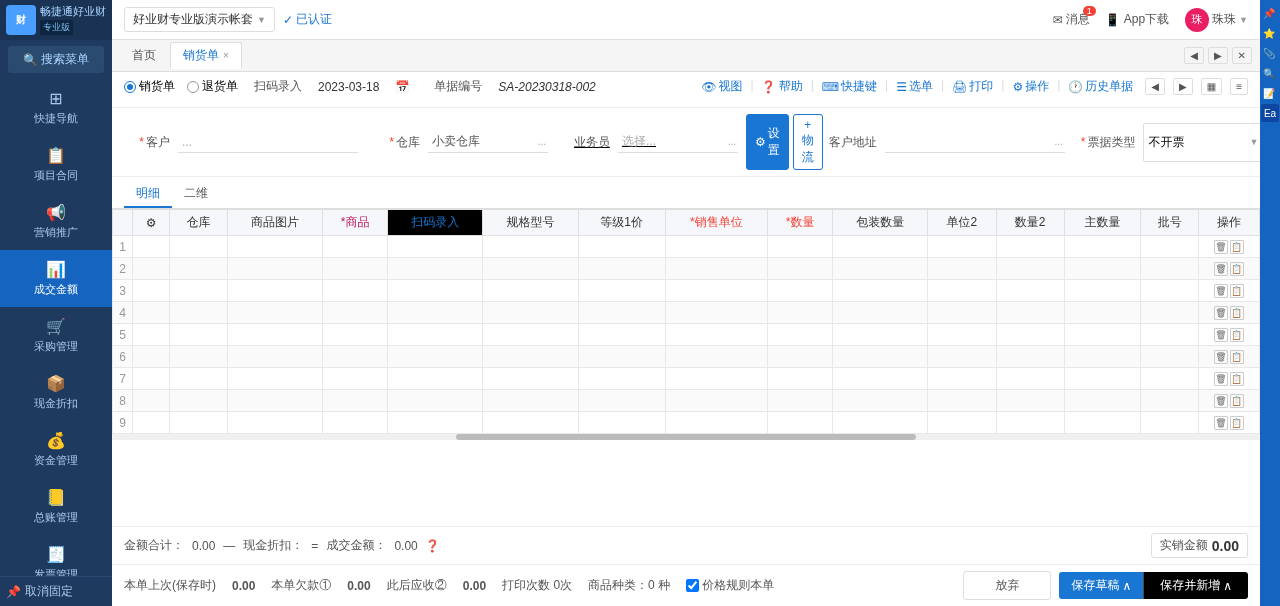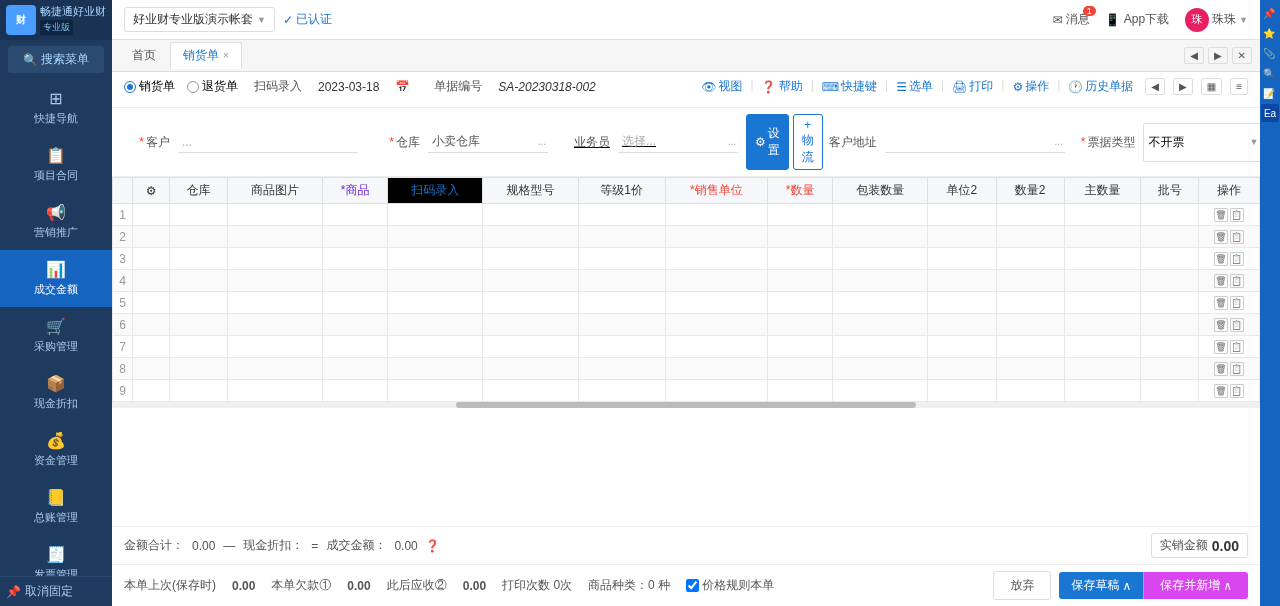--- a/index.html
+++ b/index.html
@@ -89,23 +89,23 @@
 
     
     .footer-summary { padding: 6px 12px; display: flex; align-items: center; gap: 8px; background: white; border-top: 1px solid #eee; font-size: 12px; color: #555; flex-shrink: 0; }
     .footer-summary-right { margin-left: auto; display: flex; align-items: center; gap: 6px; }
     .realized-amount { display: flex; align-items: center; gap: 4px; border: 1px solid #ddd; padding: 3px 8px; border-radius: 3px; }
 
     .footer-bar { padding: 6px 12px; display: flex; align-items: center; background: white; border-top: 1px solid #eee; flex-shrink: 0; }
     .footer-info { display: flex; gap: 16px; font-size: 11px; color: #555; align-items: center; }
     .footer-actions { margin-left: auto; display: flex; gap: 8px; align-items: center; }
     .footer-checkbox { display: flex; align-items: center; gap: 3px; font-size: 11px; color: #555; }
-    .btn-abandon { background: white; border: 1px solid #ddd; padding: 5px 16px; border-radius: 3px; cursor: pointer; font-size: 12px; color: #555; }
+    .btn-abandon { background: white; border: 1px solid #ddd; padding: 5px 31px; border-radius: 3px; cursor: pointer; font-size: 12px; color: #555; }
     .btn-save-draft { background: #1976d2; color: white; border: none; padding: 5px 12px; border-radius: 3px 0 0 3px; cursor: pointer; font-size: 12px; display: flex; align-items: center; gap: 3px; }
-    .btn-save-new { background: #d946ef; color: white; border: none; padding: 5px 16px; border-radius: 0 3px 3px 0; cursor: pointer; font-size: 12px; border-left: 1px solid rgba(255,255,255,0.3); display: flex; align-items: center; gap: 3px; }
+    .btn-save-new { background: #000000; color: white; border: none; padding: 5px 16px; border-radius: 0 3px 3px 0; cursor: pointer; font-size: 12px; border-left: 1px solid rgba(255,255,255,0.3); display: flex; align-items: center; gap: 3px; }
     .btn-group { display: flex; }
 
     
     .right-panel { width: 20px; background: #1565c0; display: flex; flex-direction: column; align-items: center; padding: 4px 0; gap: 2px; flex-shrink: 0; }
     .right-panel-icon { width: 18px; height: 18px; display: flex; align-items: center; justify-content: center; color: white; font-size: 10px; cursor: pointer; border-radius: 2px; }
     .right-panel-icon.active { background: #0d47a1; }
 
     .scrollbar-track { height: 6px; background: #f0f0f0; }
     .scrollbar-thumb { height: 6px; background: #bbb; border-radius: 3px; width: 40%; margin-left: 30%; }
 
@@ -342,29 +342,33 @@
       </div>
 
       <div class="form-row">
         <span class="form-field-label" style="min-width:50px; text-align:right; padding-right:4px;">备注</span>
         <div class="form-field-textarea" style="min-width:250px; border-bottom:1px solid #ddd;">
         </div>
       </div>
     </div>
 
     <div class="table-area">
+      <div class="table-tabs">
+        <div class="table-tab active">明细</div>
+        <div class="table-tab">二维</div>
+      </div>
       <div class="table-wrapper">
         <table>
           <thead>
             <tr>
               <th style="width:20px;"></th>
               <th>⚙</th>
               <th>仓库</th>
               <th>商品图片</th>
-              <th style="color:#6d28d9;">*商品</th>
+              <th style="color:#be185d;">*商品</th>
               <th style="background:#000000; color:#1976d2;">扫码录入</th>
               <th>规格型号</th>
               <th>等级1价</th>
               <th style="color:#f44336;">*销售单位</th>
               <th style="color:#f44336;">*数量</th>
               <th>包装数量</th>
               <th>单位2</th>
               <th>数量2</th>
               <th>主数量</th>
               <th>批号</th>

